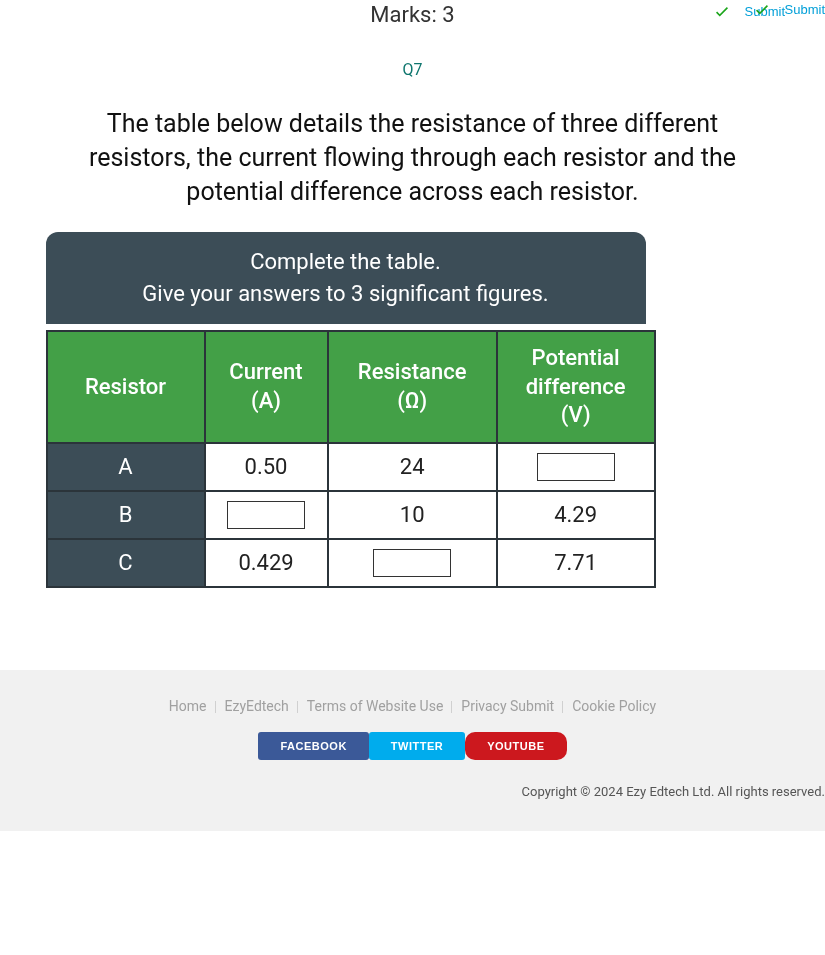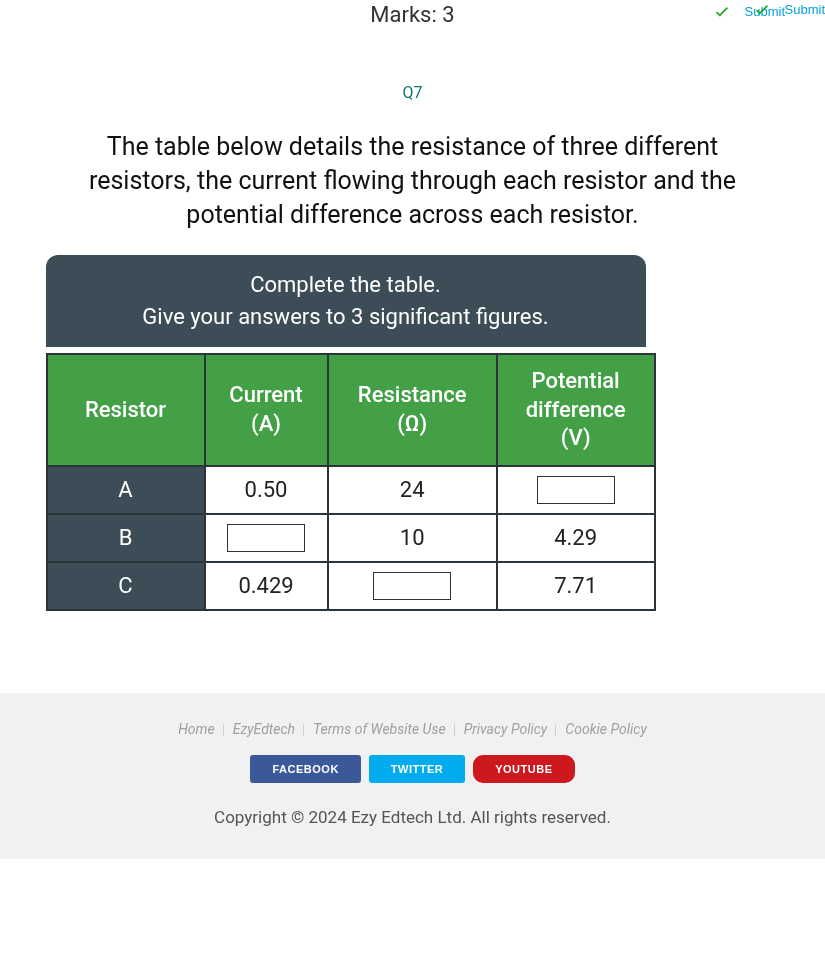--- a/index.html
+++ b/index.html
@@ -11,21 +11,21 @@
   }
   .content {
     padding: 0 40px 40px 40px;
   }
   .topbar {
     display: flex;
     align-items: center;
     justify-content: center;
     position: relative;
     margin-top: 2px;
-    margin-bottom: 56px;
+    margin-bottom: 33px;
   }
   .marks {
     text-align: center;
     font-size: 22px;
     color: #333;
   }
   .submit-btn {
     position: absolute;
     right: 0;
     top: 0;
@@ -116,59 +116,58 @@
   .footer {
     background: #f1f1f1;
     padding: 28px 0 32px 0;
   }
   .footer-links {
     display: flex;
     justify-content: center;
     gap: 14px;
     flex-wrap: wrap;
     margin-bottom: 18px;
-    font-style: italic;
   }
   .footer-links a {
     text-decoration: none;
     color: #a0a0a0;
     font-size: 14px;
     position: relative;
     padding: 0 2px;
   }
   .footer-links a + a::before {
     content: "";
     position: absolute;
     left: -8px;
     top: 3px;
     height: 12px;
     border-left: 1px solid #d0d0d0;
   }
   .social-row {
     display: flex;
     justify-content: center;
-    gap: 8px;
+    gap: 0;
     margin-bottom: 24px;
   }
   .social-btn {
     color: #fff;
     font-size: 11px;
     font-weight: 700;
     letter-spacing: 0.5px;
     padding: 8px 22px;
     border: none;
     border-radius: 3px;
     cursor: pointer;
   }
   .fb { background: #3b5998; }
   .tw { background: #00aced; }
   .yt { background: #cc181e; border-radius: 10px; }
   .copyright {
-    text-align: center;
-    font-size: 17px;
+    text-align: right;
+    font-size: 13px;
     color: #555;
   }
 </style>
 </head>
 <body>
 
 <div class="content">
 
   <div class="topbar">
     <div class="marks">Marks: 3</div>
@@ -241,21 +240,21 @@
     </button>
   </div>
 
 </div>
 
 <div class="footer">
   <div class="footer-links">
     <a href="#">Home</a>
     <a href="#">EzyEdtech</a>
     <a href="#">Terms of Website Use</a>
-    <a href="#">Privacy Policy</a>
+    <a href="#">Privacy Submit</a>
     <a href="#">Cookie Policy</a>
   </div>
   <div class="social-row">
     <button class="social-btn fb">FACEBOOK</button>
     <button class="social-btn tw">TWITTER</button>
     <button class="social-btn yt">YOUTUBE</button>
   </div>
   <div class="copyright">Copyright © 2024 Ezy Edtech Ltd. All rights reserved.</div>
 </div>
 

